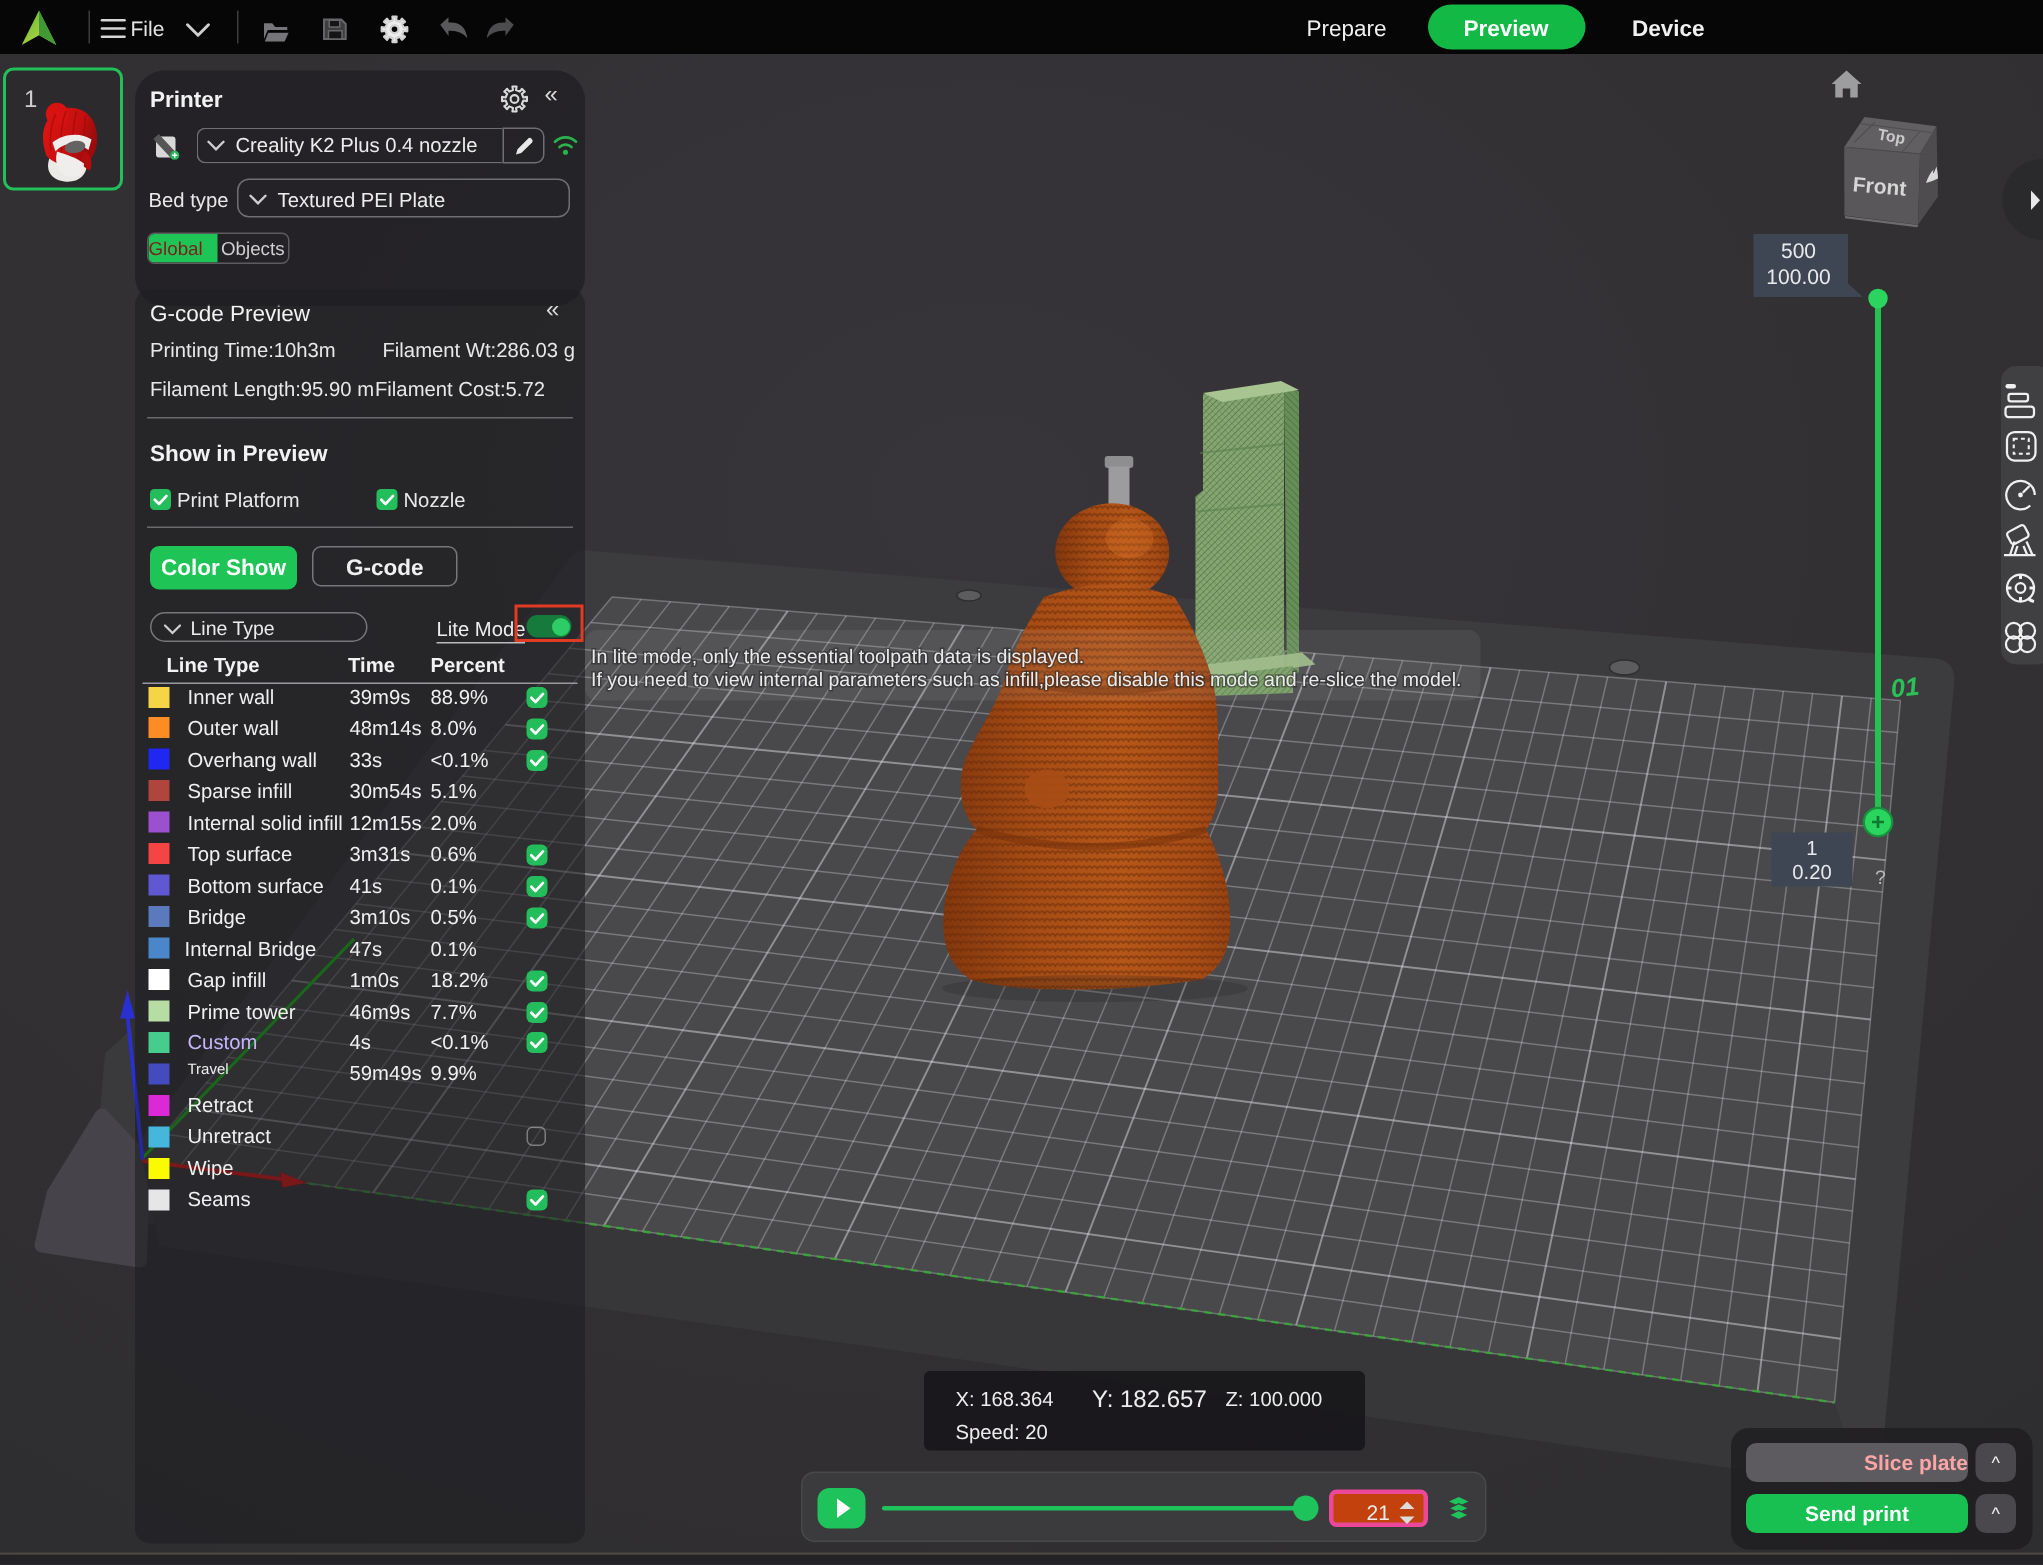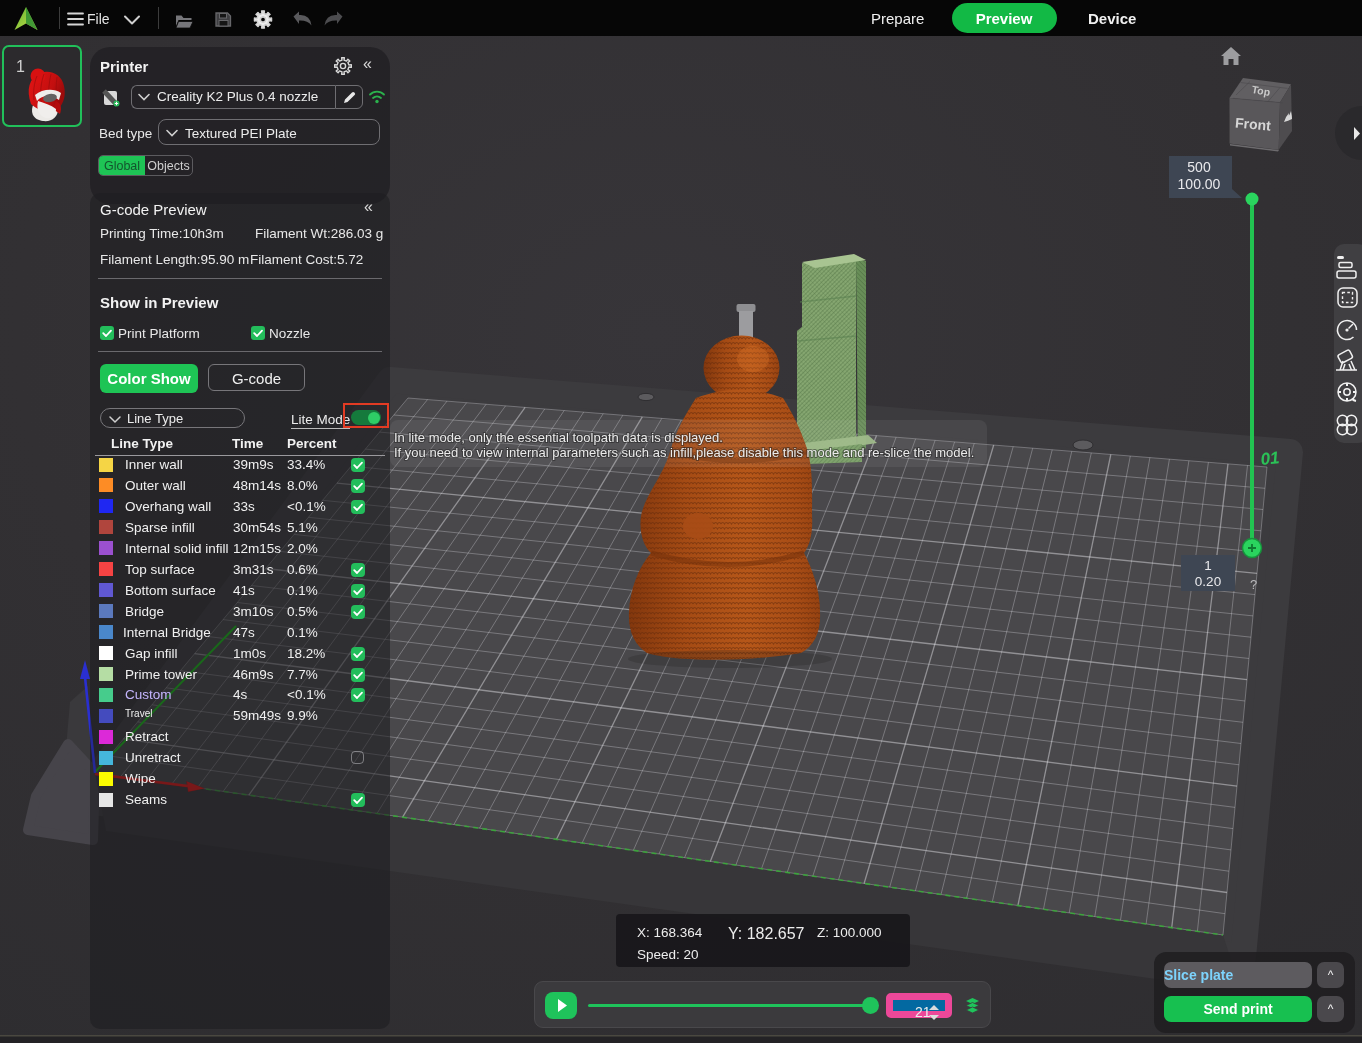--- a/index.html
+++ b/index.html
@@ -245,37 +245,37 @@
  <div style="position:absolute;left:10px;top:133px;width:14px;height:14px;background:#23bd5b;border-radius:3px"><svg width="14" height="14">
         <path d="M3.2,7.2 L6,10 L11,4.6" stroke="#fff" stroke-width="1.8" fill="none" stroke-linecap="round" stroke-linejoin="round"></path>
       </svg></div>
  <div style="position:absolute;left:28px;top:133px;font-size:13.5px;color:#e8e8e8">Print Platform</div>
  <div style="position:absolute;left:161px;top:133px;width:14px;height:14px;background:#23bd5b;border-radius:3px"><svg width="14" height="14">
         <path d="M3.2,7.2 L6,10 L11,4.6" stroke="#fff" stroke-width="1.8" fill="none" stroke-linecap="round" stroke-linejoin="round"></path>
       </svg></div>
  <div style="position:absolute;left:179px;top:133px;font-size:13.5px;color:#e8e8e8">Nozzle</div>
  <div style="position:absolute;left:8px;top:158px;width:284px;height:1px;background:#6a696d"></div>
  <div style="position:absolute;left:10px;top:171px;width:98px;height:29px;background:#1ec455;border-radius:6px;color:#fff;font-size:15px;font-weight:bold;text-align:center;line-height:29px">Color Show</div>
- <div style="position:absolute;left:118px;top:171px;width:97px;height:27px;border:1px solid #77767a;border-radius:6px;color:#f0f0f0;font-size:15px;font-weight:normal;text-align:center;line-height:27px">G-code</div>
+ <div style="position:absolute;left:118px;top:171px;width:97px;height:27px;border:1px solid #77767a;border-radius:6px;color:#f0f0f0;font-size:15px;font-weight:bold;text-align:center;line-height:27px">G-code</div>
  <div style="position:absolute;left:10px;top:215px;width:145px;height:20px;border:1px solid #77767a;border-radius:10px"></div>
  <svg style="position:absolute;left:19px;top:222px" width="12" height="9">
       <path d="M1,2 L6,7 L11,2" stroke="#cfcfcf" stroke-width="1.5" fill="none" stroke-linecap="round"></path>
     </svg>
  <div style="position:absolute;left:37px;top:218px;font-size:13px;color:#ececec">Line Type</div>
  <div style="position:absolute;left:201px;top:219px;font-size:13.5px;color:#ececec;border-bottom:1px solid #bbb;padding-bottom:1px">Lite Mode</div>
  <div style="position:absolute;left:261px;top:217px;width:30px;height:15px;background:#157a3c;border-radius:8px"></div>
  <div style="position:absolute;left:278px;top:218.5px;width:12px;height:12px;background:#2ecc66;border-radius:50%"></div>
  <div style="position:absolute;left:21px;top:243px;font-size:13.5px;font-weight:bold;color:#f2f2f2">Line Type</div>
  <div style="position:absolute;left:142px;top:243px;font-size:13.5px;font-weight:bold;color:#f2f2f2">Time</div>
  <div style="position:absolute;left:197px;top:243px;font-size:13.5px;font-weight:bold;color:#f2f2f2">Percent</div>
  <div style="position:absolute;left:5px;top:262px;width:290px;height:1px;background:#9a999d"></div>
  <div style="position:absolute;left:9px;top:264.5px;width:14px;height:14px;background:#f5d545"></div>
 <div style="position:absolute;left:35px;top:264.0px;font-size:13.5px;color:#f0f0f0;white-space:nowrap">Inner wall</div>
 <div style="position:absolute;left:143px;top:264.0px;font-size:13.5px;color:#f0f0f0">39m9s</div>
-<div style="position:absolute;left:197px;top:264.0px;font-size:13.5px;color:#f0f0f0">33.4%</div>
+<div style="position:absolute;left:197px;top:264.0px;font-size:13.5px;color:#f0f0f0">88.9%</div>
 <div style="position:absolute;left:261px;top:265.0px;width:14px;height:14px;background:#23bd5b;border-radius:4px"><svg width="14" height="14">
         <path d="M3.2,7.2 L6,10 L11,4.6" stroke="#fff" stroke-width="1.8" fill="none" stroke-linecap="round" stroke-linejoin="round"></path>
       </svg></div>
 <div style="position:absolute;left:9px;top:285.4px;width:14px;height:14px;background:#fd8c25"></div>
 <div style="position:absolute;left:35px;top:284.9px;font-size:13.5px;color:#f0f0f0;white-space:nowrap">Outer wall</div>
 <div style="position:absolute;left:143px;top:284.9px;font-size:13.5px;color:#f0f0f0">48m14s</div>
 <div style="position:absolute;left:197px;top:284.9px;font-size:13.5px;color:#f0f0f0">8.0%</div>
 <div style="position:absolute;left:261px;top:285.9px;width:14px;height:14px;background:#23bd5b;border-radius:4px"><svg width="14" height="14">
         <path d="M3.2,7.2 L6,10 L11,4.6" stroke="#fff" stroke-width="1.8" fill="none" stroke-linecap="round" stroke-linejoin="round"></path>
       </svg></div>
@@ -385,21 +385,21 @@
  <svg style="position:absolute;left:281px;top:41.5px" width="0" height="0"></svg>
  <svg style="position:absolute;left:279px;top:90px" width="0" height="0"></svg>
  <svg style="position:absolute;left:278px;top:43px" width="0" height="0"></svg>
  <div style="position:absolute;left:9px;top:79px;font-size:13.5px;color:#e8e8e8">Bed type</div>
  <div style="position:absolute;left:68px;top:72px;width:222px;height:26px;border:1px solid #6f6e72;border-radius:8px"></div>
  <svg style="position:absolute;left:76px;top:81px" width="12" height="10">
       <path d="M1,2.5 L6,7.5 L11,2.5" stroke="#cfcfcf" stroke-width="1.6" fill="none" stroke-linecap="round"></path>
     </svg>
  <div style="position:absolute;left:95px;top:79px;font-size:13.5px;color:#ececec">Textured PEI Plate</div>
  <div style="position:absolute;left:8px;top:108px;width:95px;height:21px;border:1px solid #5c5b5f;border-radius:5px;overflow:hidden;display:flex">
-   <div style="width:47px;background:#1ec455;color:#14532d;font-size:12.5px;text-align:center;line-height:21px">Global</div>
+   <div style="width:47px;background:#1ec455;color:#7f1d1d;font-size:12.5px;line-height:21px">Global</div>
    <div style="width:48px;color:#cfcfcf;font-size:12.5px;text-align:center;line-height:21px">Objects</div>
  </div>
 </div>
 <svg style="position:absolute;left:368px;top:88px" width="18" height="16" fill="none">
   <path d="M2,6.5 A10,10 0 0 1 16,6.5" stroke="#2bb24c" stroke-width="1.8" stroke-linecap="round"></path>
   <path d="M5,10 A6,6 0 0 1 13,10" stroke="#2bb24c" stroke-width="1.8" stroke-linecap="round"></path>
   <circle cx="9" cy="13.5" r="1.7" fill="#2bb24c"></circle>
 </svg>
 <div style="position:absolute;left:2px;top:45px;width:80px;height:82px;background:#2c2a2d;border:2px solid #21c05a;border-radius:7px">
 <div style="position:absolute;left:12px;top:11px;font-size:16px;color:#cfcfcf">1</div>
@@ -421,35 +421,35 @@
  <ellipse cx="46" cy="51" rx="7" ry="4" fill="#636363" transform="rotate(-10 46 51)"></ellipse>
  <path d="M52,54 C57,56 58,61 56,67 L49,62 Z" fill="#b30d0d"></path>
  <path d="M34,54 C32,62 35,69 42,71 C48,72 52,68 52,62 C47,58 40,56 34,54 Z" fill="#f0eeec"></path>
 </svg></div>
 <div style="position:absolute;left:534px;top:981px;width:457px;height:47px;background:#3b3a3d;border:1px solid #49484b;border-radius:9px">
  <div style="position:absolute;left:10px;top:10px;width:32px;height:27px;background:#1fc35b;border-radius:8px"><svg width="32" height="27">
         <polygon points="13,7 22,13.5 13,20" fill="#fff"></polygon>
       </svg></div>
  <div style="position:absolute;left:53px;top:21.5px;width:284px;height:3.5px;background:#1fc35b;border-radius:2px"></div>
  <div style="position:absolute;left:327px;top:14.5px;width:17px;height:17px;background:#1fc35b;border-radius:50%"></div>
- <div style="position:absolute;left:351px;top:11px;width:66px;height:25px;background:#0369a1;border:7px solid #ec4899;border-radius:5px">
+ <div style="position:absolute;left:351px;top:11px;width:66px;height:25px;background:#c2410c;border:3px solid #ec4899;border-radius:5px">
    <div style="position:absolute;left:22px;top:4px;font-size:14px;color:#ececec">21</div>
    <svg style="position:absolute;right:5px;top:4px" width="12" height="17">
         <polygon points="1,6 6,1 11,6" fill="#dcdcdc"></polygon>
         <polygon points="1,11 6,16 11,11" fill="#dcdcdc"></polygon>
       </svg>
  </div>
  <svg style="position:absolute;left:427px;top:13px" width="21" height="21">
    <path d="M4,6 L10.5,3 L17,6 L10.5,9 Z" fill="#1fc35b"></path>
    <path d="M4,10.5 L10.5,7.5 L17,10.5 L10.5,13.5 Z" fill="#1fc35b" stroke="#3b3a3d" stroke-width="0.8"></path>
    <path d="M4,15 L10.5,12 L17,15 L10.5,18 Z" fill="#1fc35b" stroke="#3b3a3d" stroke-width="0.8"></path>
  </svg>
 </div>
 <div style="position:absolute;left:1154px;top:952px;width:201px;height:81px;background:rgba(30,29,32,0.85);border-radius:12px">
- <div style="position:absolute;left:10px;top:10px;width:148px;height:26px;background:#5d5b5f;border-radius:7px;color:#7dd3fc;font-size:14px;font-weight:bold;text-align:left;line-height:26px">Slice plate</div>
+ <div style="position:absolute;left:10px;top:10px;width:148px;height:26px;background:#5d5b5f;border-radius:7px;color:#fca5a5;font-size:14px;font-weight:bold;text-align:right;line-height:26px">Slice plate</div>
  <div style="position:absolute;left:163px;top:10px;width:27px;height:26px;background:#4a484c;border-radius:7px;color:#f0f0f0;font-size:12px;text-align:center;line-height:26px">^</div>
  <div style="position:absolute;left:10px;top:44px;width:148px;height:26px;background:#17c050;border-radius:7px;color:#fff;font-size:14px;font-weight:bold;text-align:center;line-height:26px">Send print</div>
  <div style="position:absolute;left:163px;top:44px;width:27px;height:26px;background:#4a484c;border-radius:7px;color:#f0f0f0;font-size:12px;text-align:center;line-height:26px">^</div>
 </div>
 <div style="position:absolute;left:0;top:0;width:1362px;height:36px;background:#060606">
 <svg width="1362" height="36">
  <defs>
         <linearGradient id="lg" x1="0" y1="0" x2="1" y2="1">
    <stop offset="0%" stop-color="#5cb531"></stop>
           <stop offset="100%" stop-color="#cfe04a"></stop>

